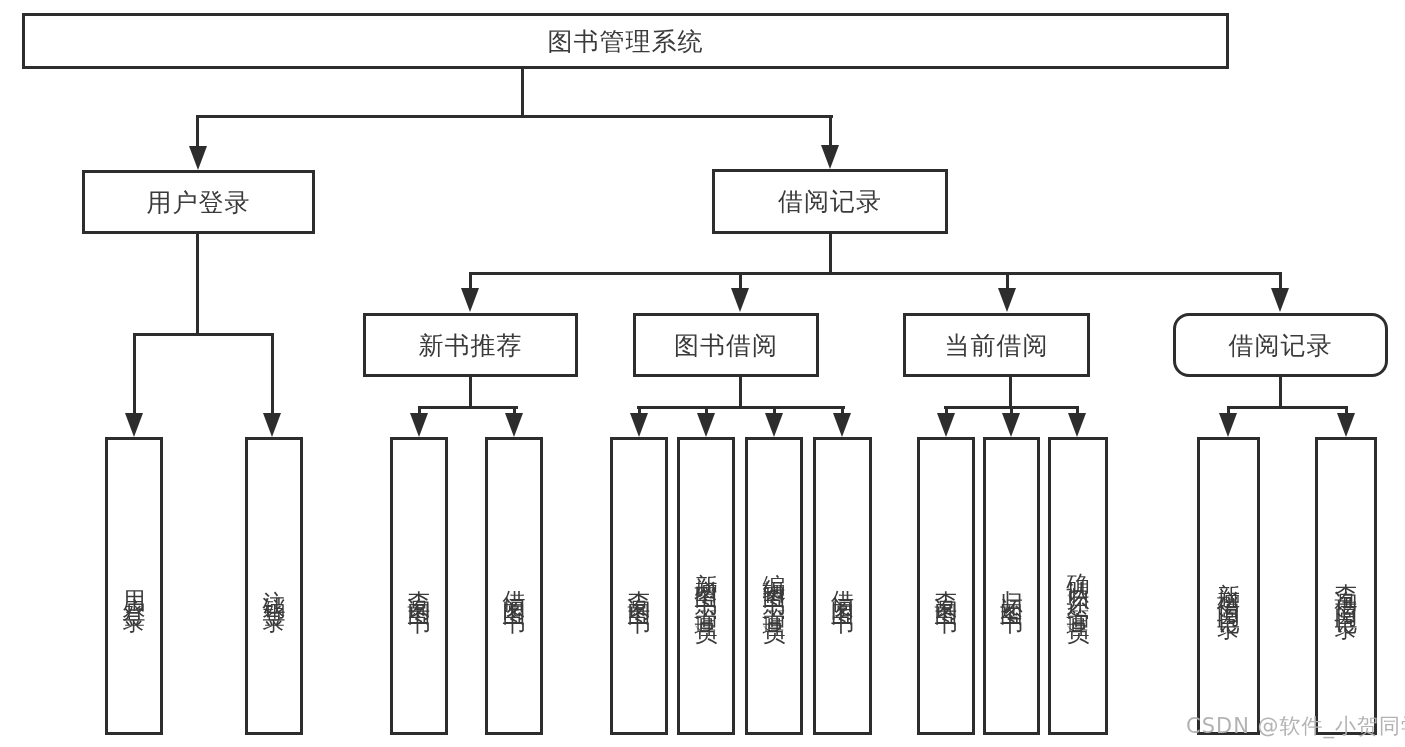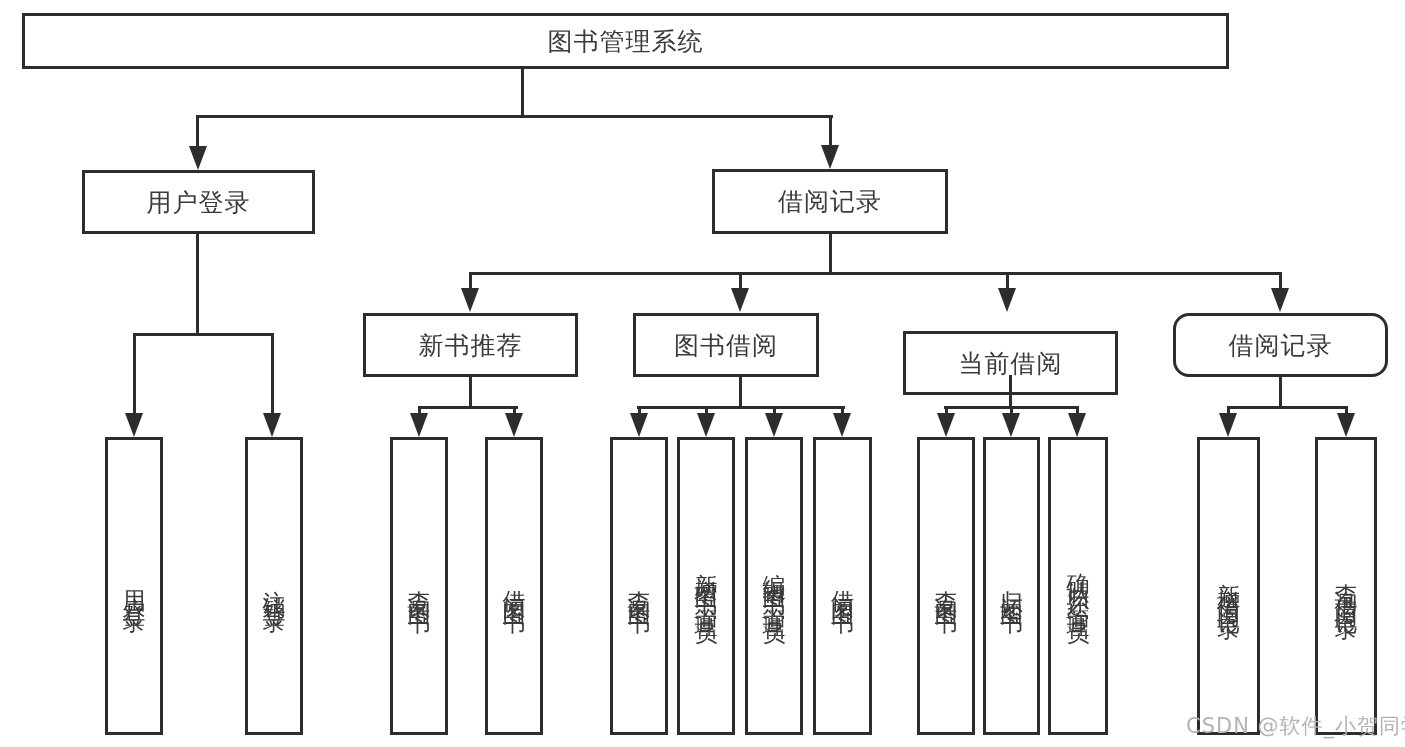--- a/index.html
+++ b/index.html
@@ -92,21 +92,21 @@
   <div class="arrow-head" style="left:998px;top:288px;"></div>
   <div class="vline" style="left:1279px;top:272px;width:3px;height:17px;"></div>
   <div class="arrow-head" style="left:1271px;top:288px;"></div>
 
   <div class="node" style="left:363px;top:313px;width:215px;height:64px;">
     <span>新书推荐</span>
   </div>
   <div class="node" style="left:633px;top:313px;width:186px;height:64px;">
     <span>图书借阅</span>
   </div>
-  <div class="node" style="left:903px;top:331px;width:215px;height:64px;">
+  <div class="node" style="left:903px;top:313px;width:187px;height:64px;">
     <span>当前借阅</span>
   </div>
   <div class="node" style="left:1173px;top:313px;width:215px;height:64px;border-radius:16px;">
     <span>借阅记录</span>
   </div>
 
   <div class="vline" style="left:469px;top:375px;width:3px;height:34px;"></div>
   <div class="hline" style="left:418px;top:406px;width:100px;height:3px;"></div>
   <div class="vline" style="left:418px;top:406px;width:3px;height:10px;"></div>
   <div class="arrow-head" style="left:410px;top:413px;"></div>

